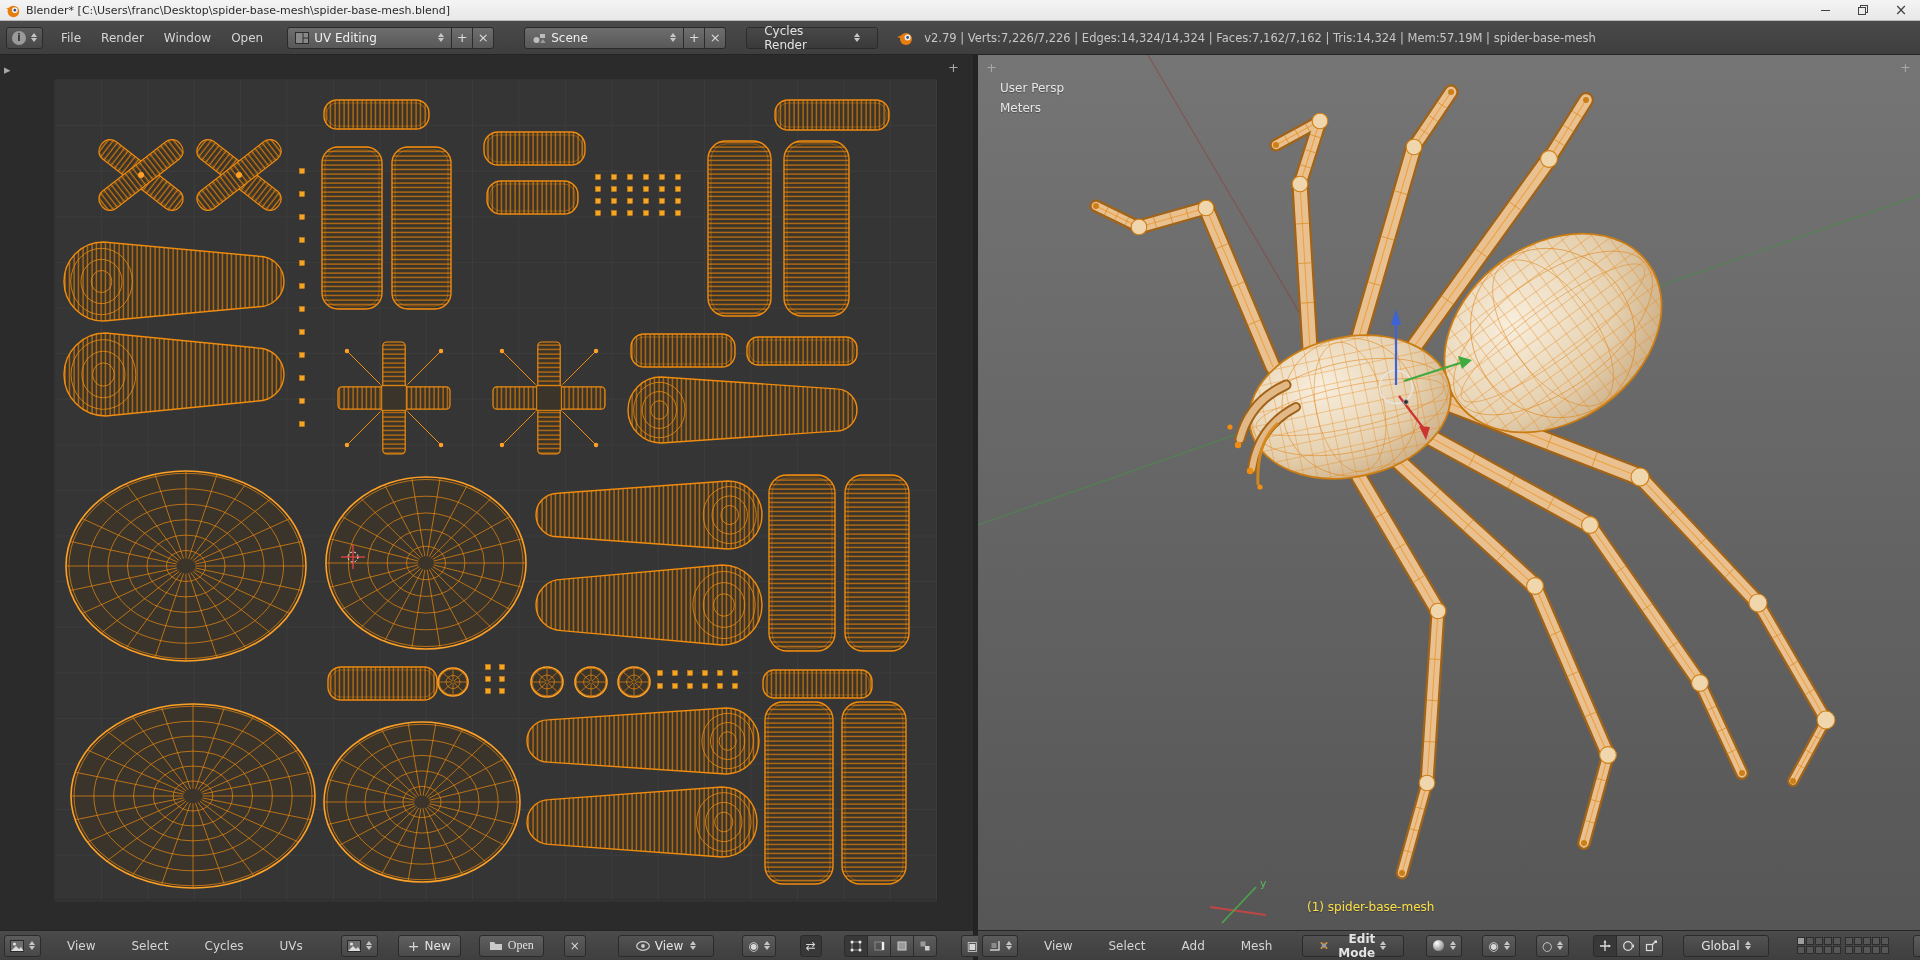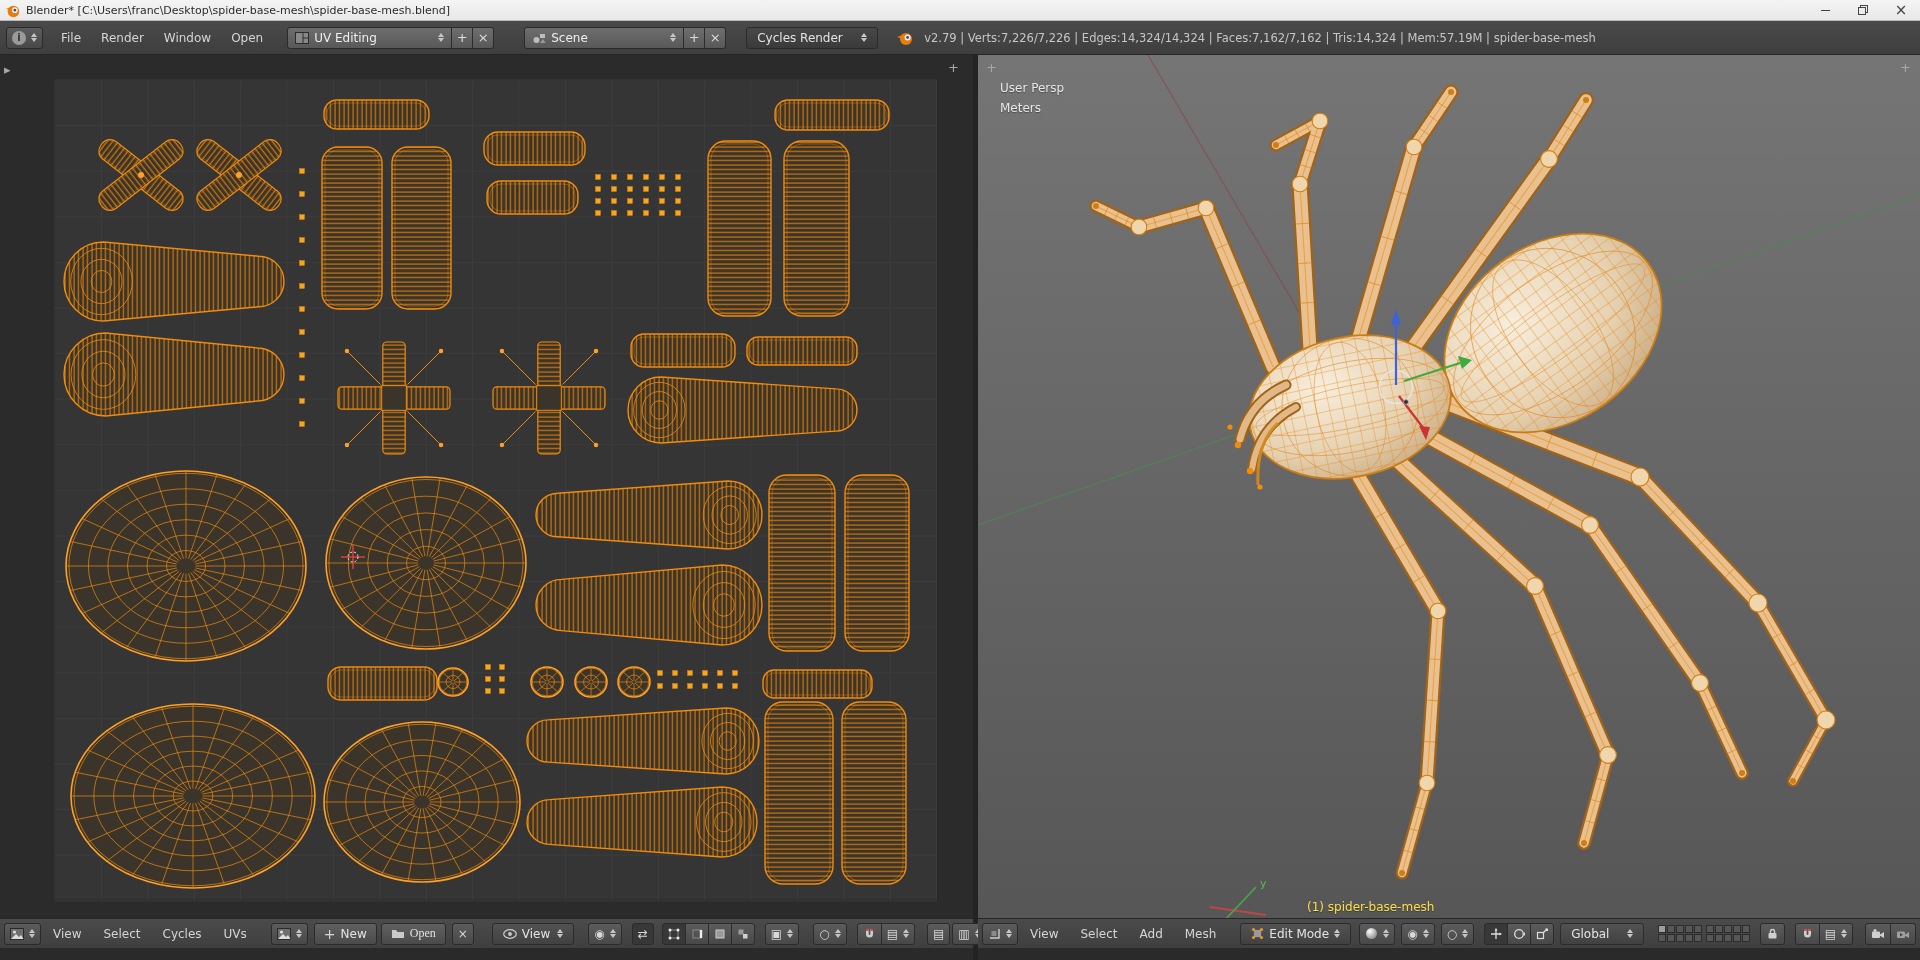--- a/index.html
+++ b/index.html
@@ -16,40 +16,40 @@
   .restore{position:relative;width:10px;height:10px;display:block;}
   .restore::before{content:"";position:absolute;right:0;top:0;width:6px;height:6px;border:1px solid #444;}
   .restore::after{content:"";position:absolute;left:0;bottom:0;width:6px;height:6px;border:1px solid #444;background:#ececec;}
 
   
   .bheader{position:absolute;left:0;top:21px;width:1920px;height:34px;background:linear-gradient(#4a4a4a,#3e3e3e);border-bottom:1px solid #252525;display:flex;align-items:center;box-sizing:border-box;color:#d8d8d8;font-size:12px;}
   .menu{padding:0 10px;color:#d5d5d5;cursor:pointer;white-space:nowrap;}
   .ibtn{display:inline-flex;align-items:center;gap:3px;height:22px;padding:0 5px;background:linear-gradient(#5c5c5c,#484848);border:1px solid #2b2b2b;border-radius:3px;color:#ddd;font-size:11px;cursor:pointer;box-sizing:border-box;}
   .ibtn.pressed{background:#383838;}
   .tbtn{display:inline-flex;align-items:center;gap:5px;height:22px;padding:0 9px;background:linear-gradient(#606060,#4a4a4a);border:1px solid #2b2b2b;border-radius:3px;color:#e3e3e3;font-size:12px;cursor:pointer;box-sizing:border-box;}
-  .dd{display:inline-flex;align-items:center;gap:5px;height:22px;padding:0 10px;background:linear-gradient(#525252,#414141);border:1px solid #2b2b2b;border-radius:3px;color:#e3e3e3;font-size:12px;cursor:pointer;box-sizing:border-box;}
+  .dd{display:inline-flex;align-items:center;gap:5px;height:22px;padding:0 17px;background:linear-gradient(#525252,#414141);border:1px solid #2b2b2b;border-radius:3px;color:#e3e3e3;font-size:12px;cursor:pointer;box-sizing:border-box;}
   .sel{display:inline-flex;align-items:center;gap:5px;height:22px;padding:0 7px;background:linear-gradient(#6e6e6e,#585858);border:1px solid #2b2b2b;border-radius:3px 0 0 3px;color:#eee;font-size:12px;cursor:pointer;box-sizing:border-box;}
   .sqb{width:22px;height:22px;display:inline-flex;align-items:center;justify-content:center;background:linear-gradient(#6e6e6e,#585858);border:1px solid #2b2b2b;margin-left:-1px;color:#ddd;font-size:13px;cursor:pointer;box-sizing:border-box;}
   .sqb.last{border-radius:0 3px 3px 0;}
   .ud{display:inline-flex;flex-direction:column;align-items:center;gap:1px;margin-left:2px;}
   .ud i{display:block;width:0;height:0;border-left:3px solid transparent;border-right:3px solid transparent;}
   .ud .up{border-bottom:4px solid #c6c6c6;}
   .ud .dn{border-top:4px solid #c6c6c6;}
   .stats{margin-left:10px;font-size:11.5px;color:#c6c6c6;white-space:nowrap;}
   .infoi{width:14px;height:14px;border-radius:50%;background:#9a9a9a;color:#333;font-size:10px;font-weight:bold;display:inline-flex;align-items:center;justify-content:center;font-style:normal;}
 
   
   .uv-area{position:absolute;left:0;top:55px;width:973px;height:875px;background:#2c2c2c;}
   .v3d-area{position:absolute;left:978px;top:55px;width:942px;height:875px;background:#5f5f5f;}
   .divider{position:absolute;left:973px;top:55px;width:5px;height:905px;background:#232323;}
   .corner{position:absolute;color:#a8a8a8;font-size:13px;line-height:13px;cursor:pointer;user-select:none;}
   .ovtext{position:absolute;color:#e8e8e8;font-size:12px;text-shadow:0 1px 1px rgba(0,0,0,.35);white-space:nowrap;}
 
   
-  .footer{position:absolute;bottom:12px;height:30px;background:linear-gradient(#4b4b4b,#3f3f3f);border-top:1px solid #262626;display:flex;align-items:center;gap:2px;box-sizing:border-box;padding:0 4px;color:#d8d8d8;font-size:12px;}
+  .footer{position:absolute;bottom:0;height:30px;background:linear-gradient(#4b4b4b,#3f3f3f);border-top:1px solid #262626;display:flex;align-items:center;gap:16px;box-sizing:border-box;padding:0 4px;color:#d8d8d8;font-size:12px;text-align:right;}
   .uvf{left:0;width:973px;}
   .v3f{left:978px;width:942px;}
   .seg{display:inline-flex;}
   .seg .ibtn{border-radius:0;margin-left:-1px;}
   .seg .ibtn:first-child{border-radius:3px 0 0 3px;margin-left:0;}
   .seg .ibtn:last-child{border-radius:0 3px 3px 0;}
   .glyph{font-size:12px;line-height:12px;color:#d8d8d8;}
   .layers{display:inline-flex;gap:4px;align-items:center;}
   .lgrp{display:grid;grid-template-columns:repeat(5,8px);grid-auto-rows:8px;gap:1px;}
   .lcell{background:#575757;border:1px solid #2d2d2d;box-sizing:border-box;}
@@ -983,21 +983,21 @@
         </svg>
       <span class="ud">
           <i class="up"></i>
           <i class="dn"></i>
         </span>
     </div>
     <span class="menu">View</span>
     <span class="menu">Select</span>
     <span class="menu">Add</span>
     <span class="menu">Mesh</span>
-    <div class="dd" style="margin-left:12px;width:126px;">
+    <div class="dd" style="margin-left:4px;width:126px;font-weight:bold;">
       <svg width="13" height="13" viewBox="0 0 13 13">
           <rect x="2.5" y="2.5" width="8" height="8" fill="#9a9a9a" stroke="#555"></rect>
           <circle cx="2.5" cy="2.5" r="1.6" fill="#f0941c"></circle>
           <circle cx="10.5" cy="2.5" r="1.6" fill="#f0941c"></circle>
           <circle cx="2.5" cy="10.5" r="1.6" fill="#f0941c"></circle>
           <circle cx="10.5" cy="10.5" r="1.6" fill="#f0941c"></circle>
         </svg>
       <span>Edit Mode</span>
       <span class="ud" style="margin-left:auto;">
           <i class="up"></i>

